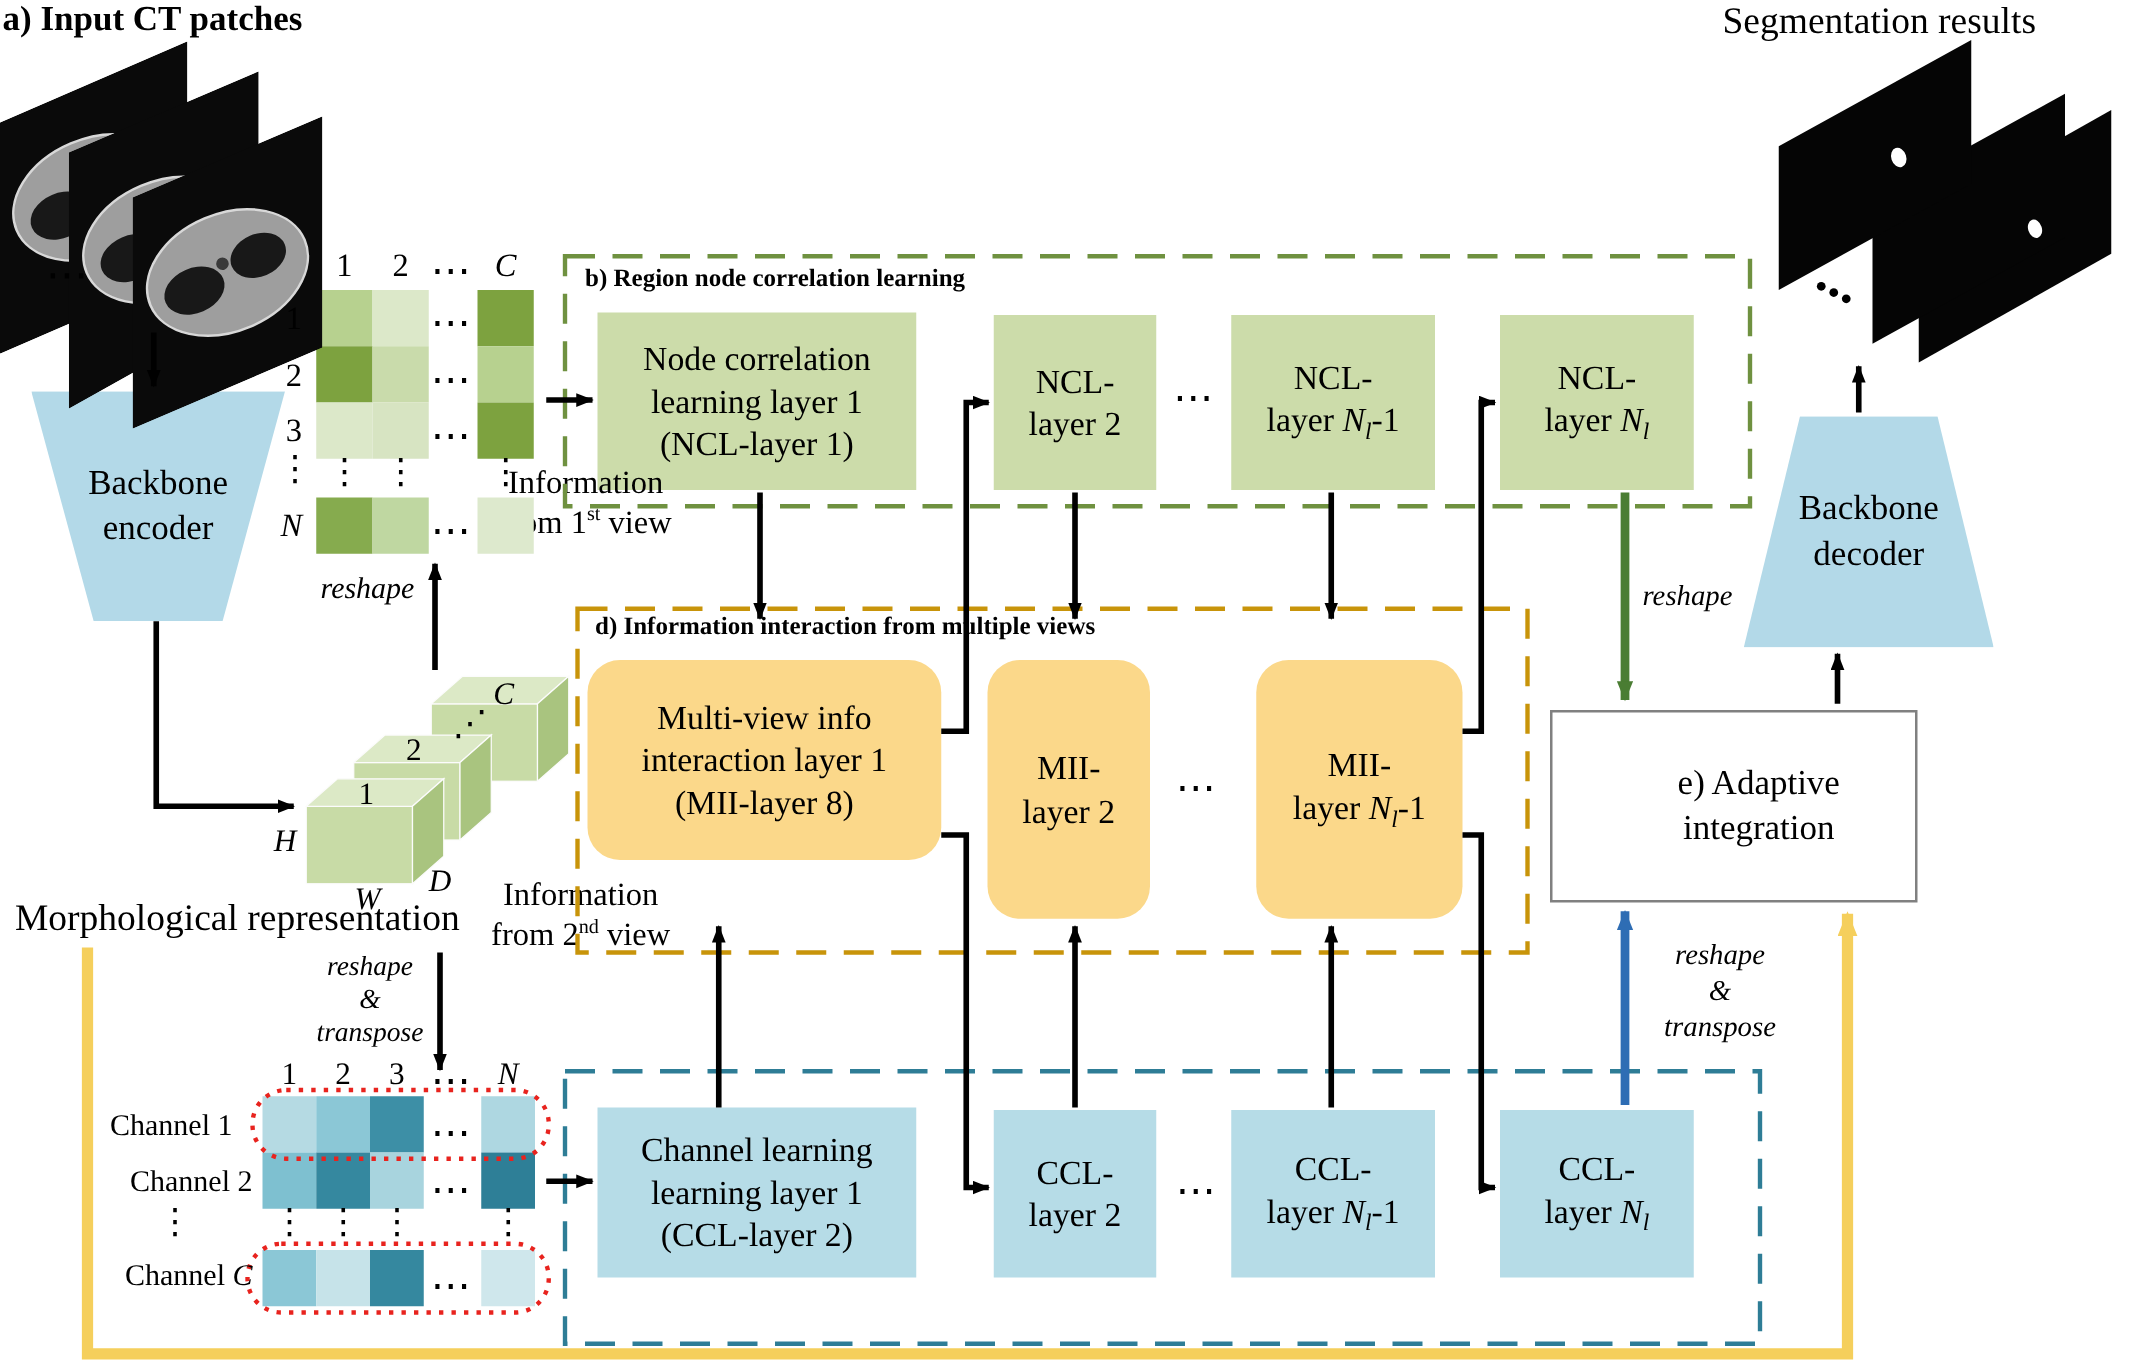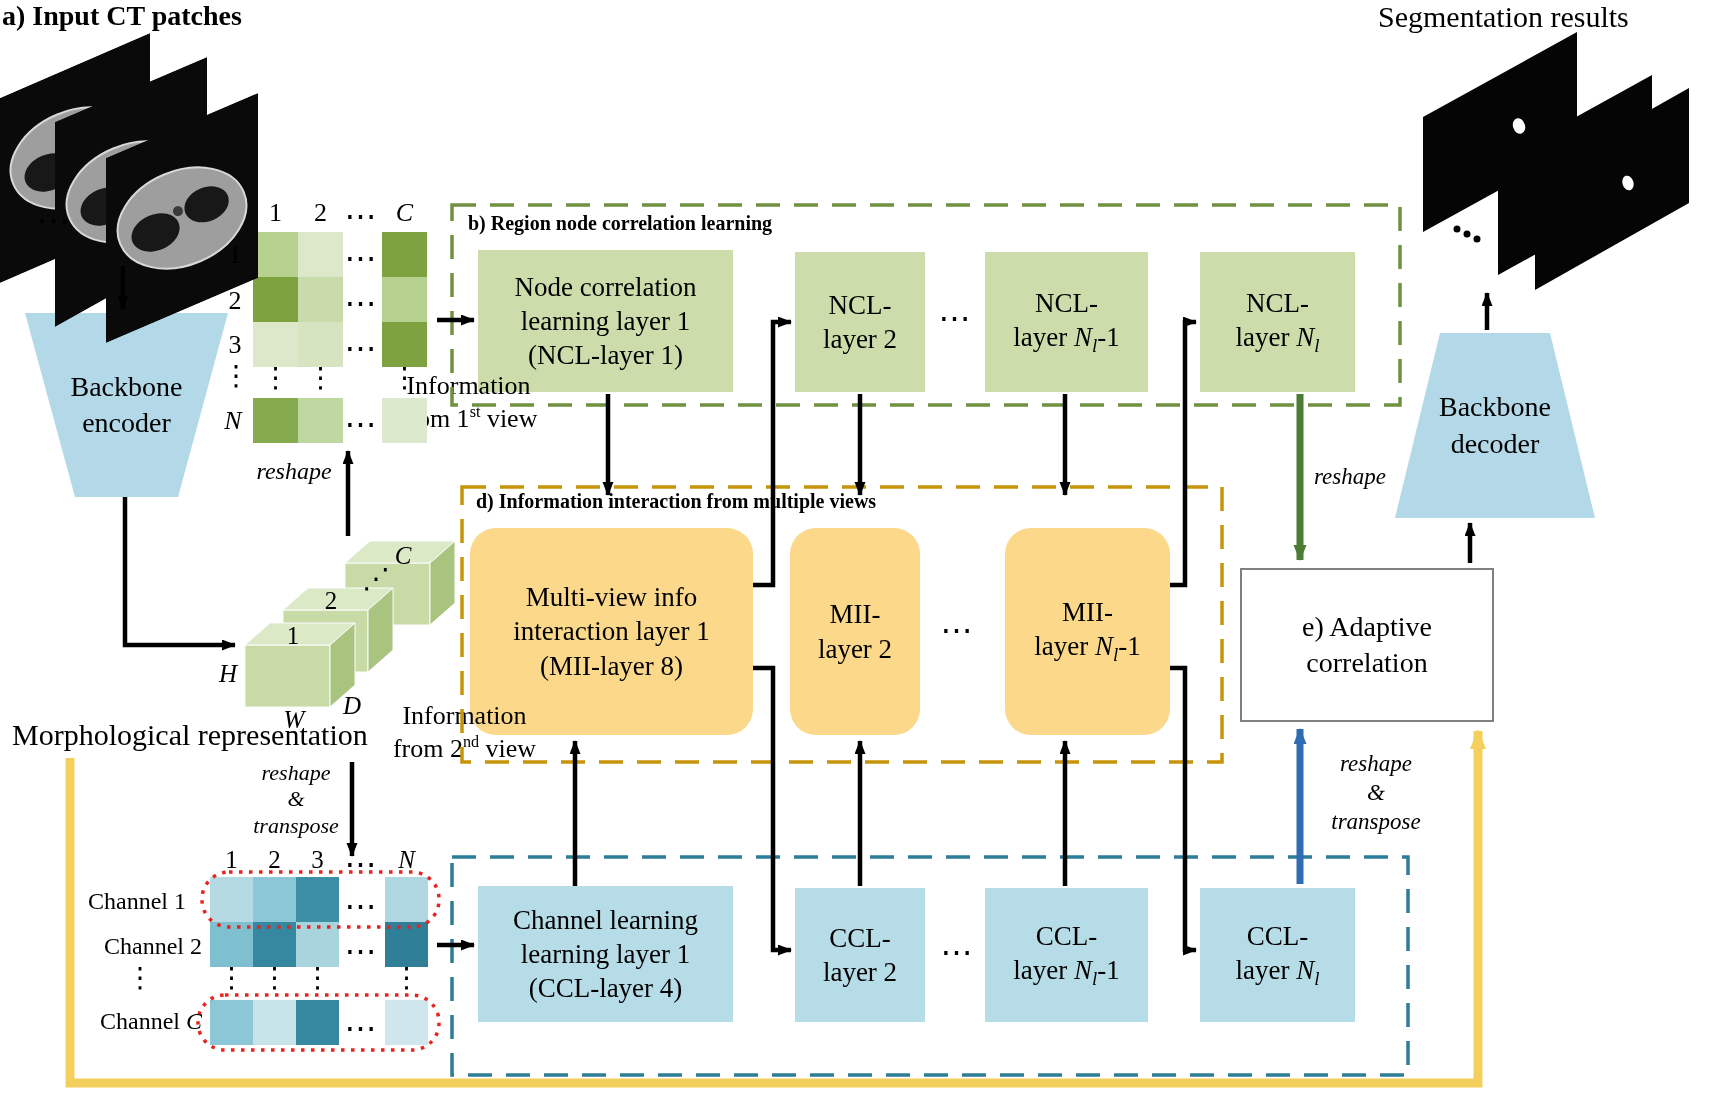--- a/index.html
+++ b/index.html
@@ -42,23 +42,23 @@
 
   <div class="trap enc" style="left:25px;top:313px;width:203px;height:184px;">
     <div>Backbone</div>
     <div>encoder</div>
   </div>
   <div class="trap dec" style="left:1395px;top:333px;width:200px;height:185px;">
     <div>Backbone</div>
     <div>decoder</div>
   </div>
 
-  <div class="ebox" style="left:1240px;top:568px;width:250px;height:150px;">
+  <div class="ebox" style="left:1240px;top:568px;width:250px;height:150px;padding-left:40px;">
     <div>e) Adaptive</div>
-    <div>correlation</div>
+    <div>integration</div>
   </div>
 
   <div class="box ncl" style="left:478px;top:250px;width:255px;height:142px;">
     <div>Node correlation</div>
     <div>learning layer 1</div>
     <div>(NCL-layer 1)</div>
   </div>
   <div class="box ncl" style="left:795px;top:252px;width:130px;height:140px;">
     <div>NCL-</div>
     <div>layer 2</div>
@@ -66,39 +66,39 @@
   <div class="box ncl" style="left:985px;top:252px;width:163px;height:140px;">
     <div>NCL-</div>
     <div>layer <i>N<sub>l</sub></i>-1</div>
   </div>
   <div class="box ncl" style="left:1200px;top:252px;width:155px;height:140px;">
     <div>NCL-</div>
     <div>layer <i>N<sub>l</sub></i></div>
   </div>
   <div class="lab dots" style="left:933px;top:302px;width:44px;">⋯</div>
 
-  <div class="box mii" style="left:470px;top:528px;width:283px;height:207px;">
+  <div class="box mii" style="left:470px;top:528px;width:283px;height:160px;">
     <div>Multi-view info</div>
     <div>interaction layer 1</div>
     <div>(MII-layer 8)</div>
   </div>
   <div class="box mii" style="left:790px;top:528px;width:130px;height:207px;">
     <div>MII-</div>
     <div>layer 2</div>
   </div>
   <div class="box mii" style="left:1005px;top:528px;width:165px;height:207px;">
     <div>MII-</div>
     <div>layer <i>N<sub>l</sub></i>-1</div>
   </div>
   <div class="lab dots" style="left:935px;top:614px;width:44px;">⋯</div>
 
   <div class="box ccl" style="left:478px;top:886px;width:255px;height:136px;">
     <div>Channel learning</div>
     <div>learning layer 1</div>
-    <div>(CCL-layer 4)</div>
+    <div>(CCL-layer 2)</div>
   </div>
   <div class="box ccl" style="left:795px;top:888px;width:130px;height:134px;">
     <div>CCL-</div>
     <div>layer 2</div>
   </div>
   <div class="box ccl" style="left:985px;top:888px;width:163px;height:134px;">
     <div>CCL-</div>
     <div>layer <i>N<sub>l</sub></i>-1</div>
   </div>
   <div class="box ccl" style="left:1200px;top:888px;width:155px;height:134px;">

